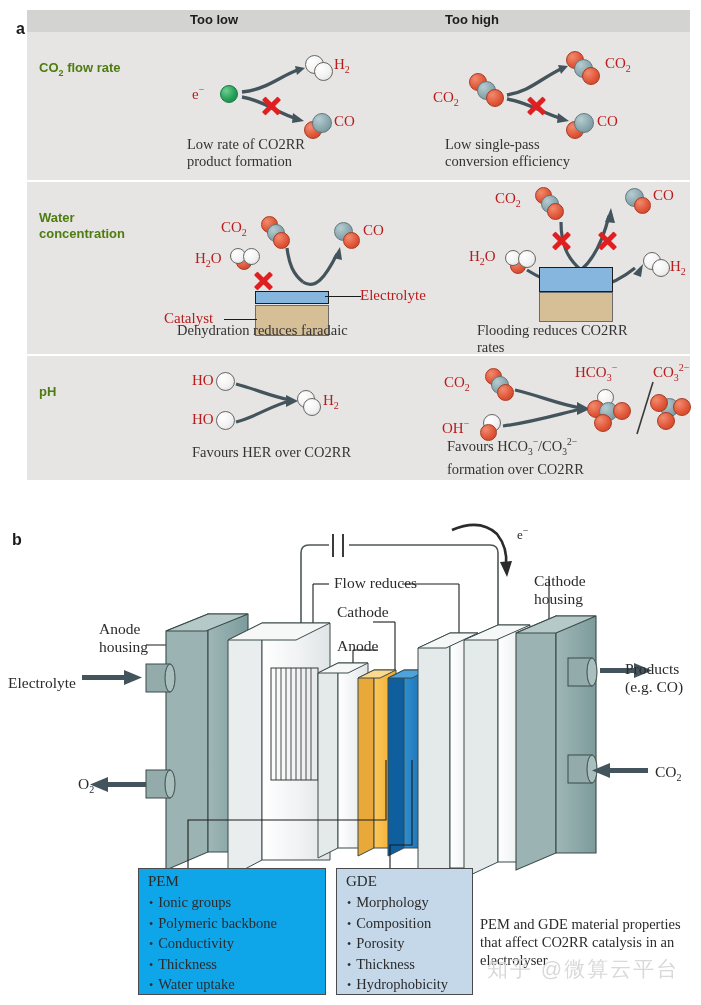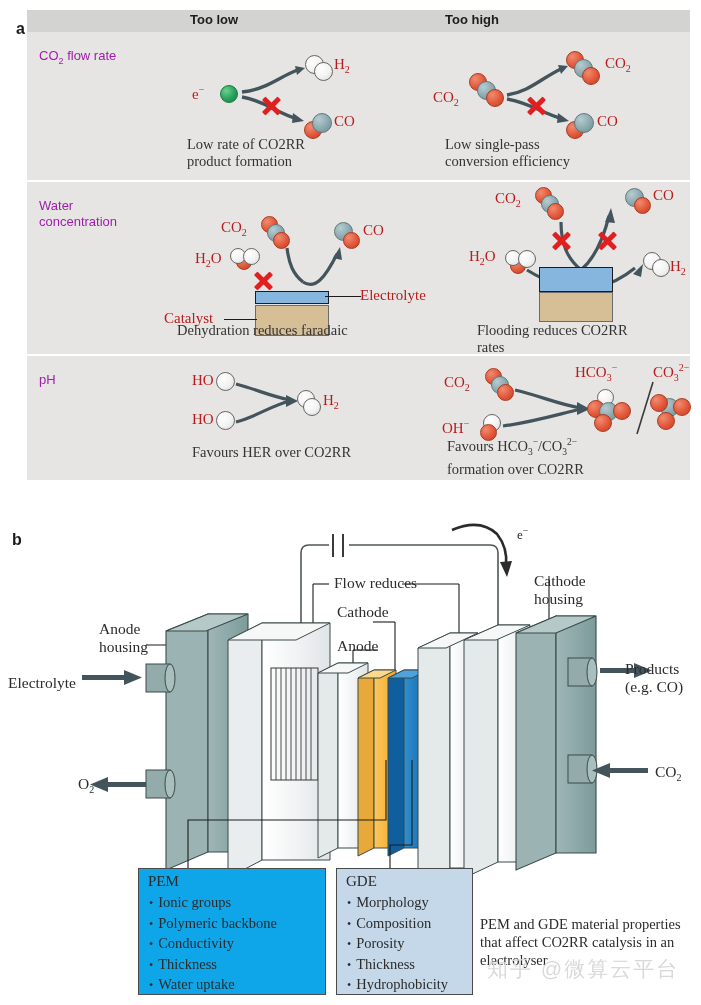--- a/index.html
+++ b/index.html
@@ -30,23 +30,23 @@
   #head-low{left:163px;}
   #head-high{left:418px;text-align:right;}
 
   .tbl-row{position:absolute;left:0;width:663px;background:#e6e5e3;}
   #row-flow{top:22px;height:148px;}
   #row-water{top:172px;height:172px;}
   #row-ph{top:346px;height:124px;}
   .row-gap{position:absolute;left:0;width:663px;height:2px;background:#ffffff;}
 
   .row-title{
-    position:absolute;left:12px;top:16px;
-    font-family:"Liberation Sans",sans-serif;font-weight:normal;
-    font-size:13px;color:#a21caf;line-height:16px;
+    position:absolute;left:12px;top:28px;
+    font-family:"Liberation Sans",sans-serif;font-weight:bold;
+    font-size:13px;color:#4d7c0f;line-height:16px;
   }
   .row-title sub{font-size:9px;}
 
   .cap{
     position:absolute;font-family:"Liberation Serif",serif;
     font-size:14.5px;line-height:17px;color:#333;
   }
   .cap sub{font-size:9.5px;}
   .cap sup{font-size:9.5px;}
 

